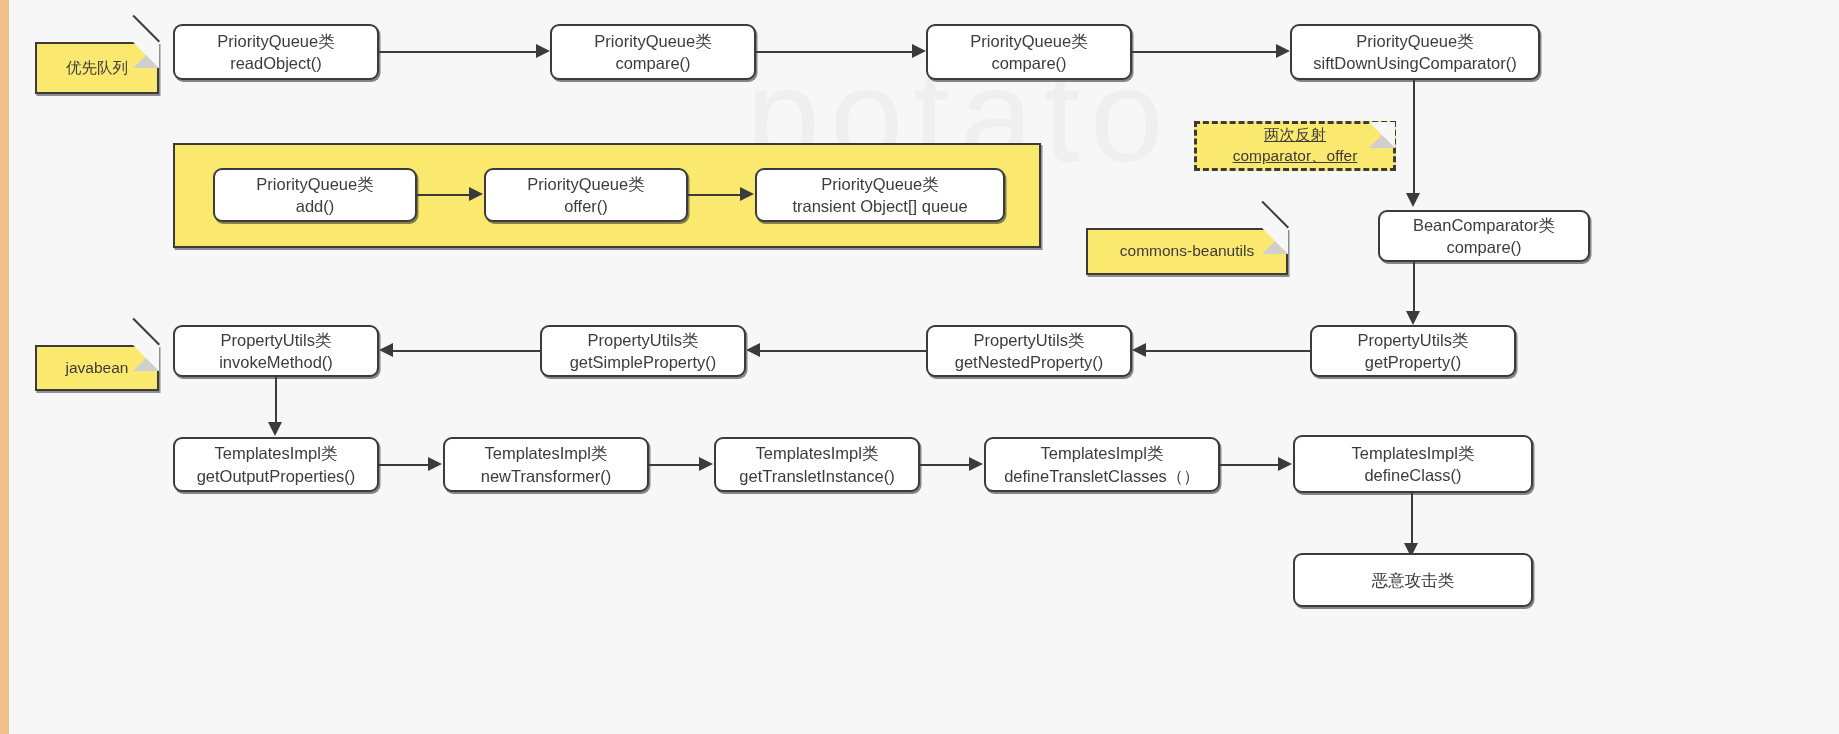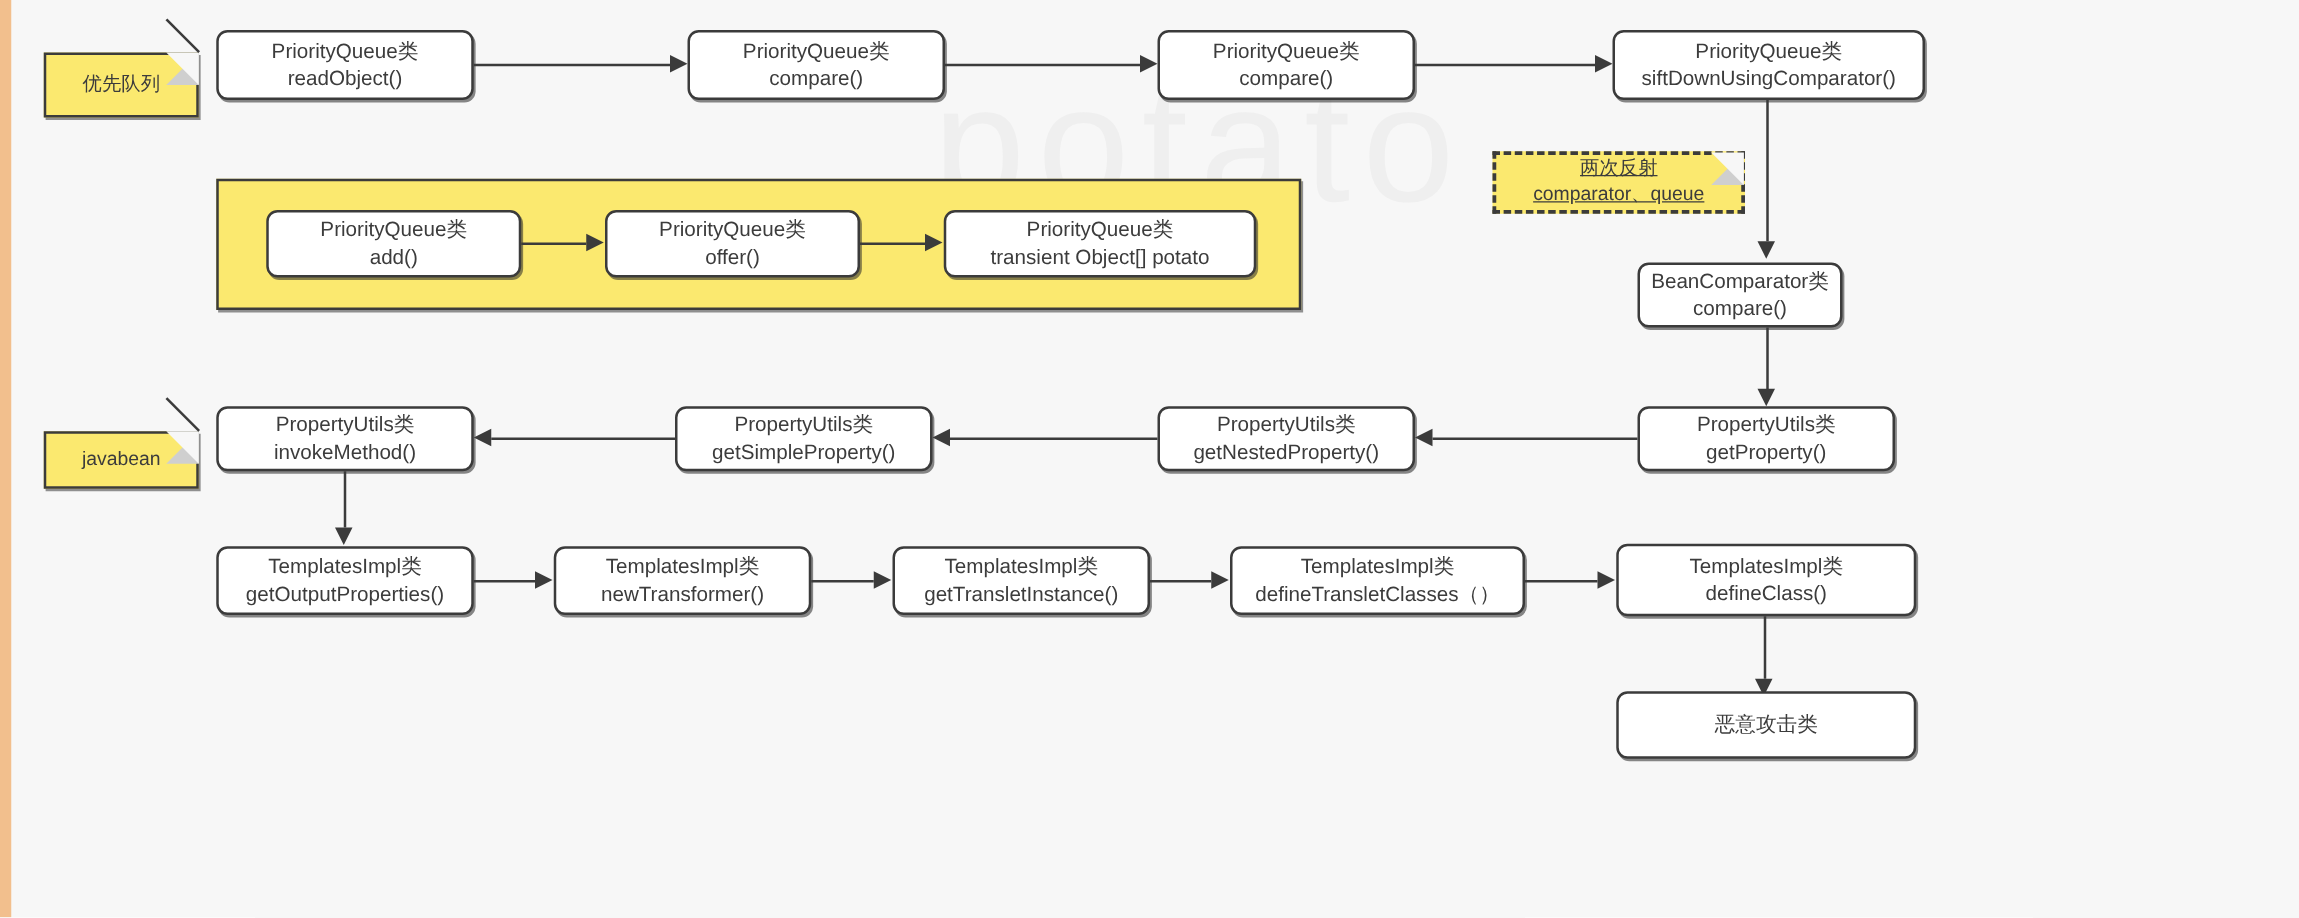--- a/index.html
+++ b/index.html
@@ -195,21 +195,21 @@
   <div class="node" style="left:1290px; top:24px; width:250px; height:56px;">
     <span class="l1">PriorityQueue类</span>
     <span class="l2">siftDownUsingComparator()</span>
   </div>
 
   <div class="vline" style="left:1413px; top:80px; height:113px;"></div>
   <div class="arrow-d" style="left:1406px; top:193px;"></div>
 
   <div class="sticky dashed" style="left:1194px; top:105px; width:202px; height:50px;text-decoration:underline;">
     <span>两次反射</span>
-    <span>comparator、queue</span>
+    <span>comparator、offer</span>
     <span class="fold-tri"></span>
     <span class="fold"></span>
   </div>
 
   <div class="group-box" style="left:173px; top:143px; width:868px; height:105px;"></div>
 
   <div class="node" style="left:213px; top:168px; width:204px; height:54px;">
     <span class="l1">PriorityQueue类</span>
     <span class="l2">add()</span>
   </div>
@@ -220,25 +220,31 @@
   <div class="node" style="left:484px; top:168px; width:204px; height:54px;">
     <span class="l1">PriorityQueue类</span>
     <span class="l2">offer()</span>
   </div>
 
   <div class="hline" style="left:688px; top:194px; width:52px;"></div>
   <div class="arrow-r" style="left:740px; top:187px;"></div>
 
   <div class="node" style="left:755px; top:168px; width:250px; height:54px;">
     <span class="l1">PriorityQueue类</span>
-    <span class="l2">transient Object[] potato</span>
-  </div>
-
-
-  <div class="node" style="left:1310px; top:210px; width:164px; height:52px;">
+    <span class="l2">transient Object[] queue</span>
+  </div>
+
+  <div class="sticky" style="left:1086px; top:212px; width:202px; height:47px;">
+    <span>commons-beanutils</span>
+    <span class="fold-tri"></span>
+    <span class="fold"></span>
+    <span class="fold-line"></span>
+  </div>
+
+  <div class="node" style="left:1378px; top:210px; width:212px; height:52px;">
     <span class="l1">BeanComparator类</span>
     <span class="l2">compare()</span>
   </div>
 
   <div class="vline" style="left:1413px; top:262px; height:53px;"></div>
   <div class="arrow-d" style="left:1406px; top:311px;"></div>
 
   <div class="sticky" style="left:35px; top:329px; width:124px; height:46px;">
     <span>javabean</span>
     <span class="fold-tri"></span>

